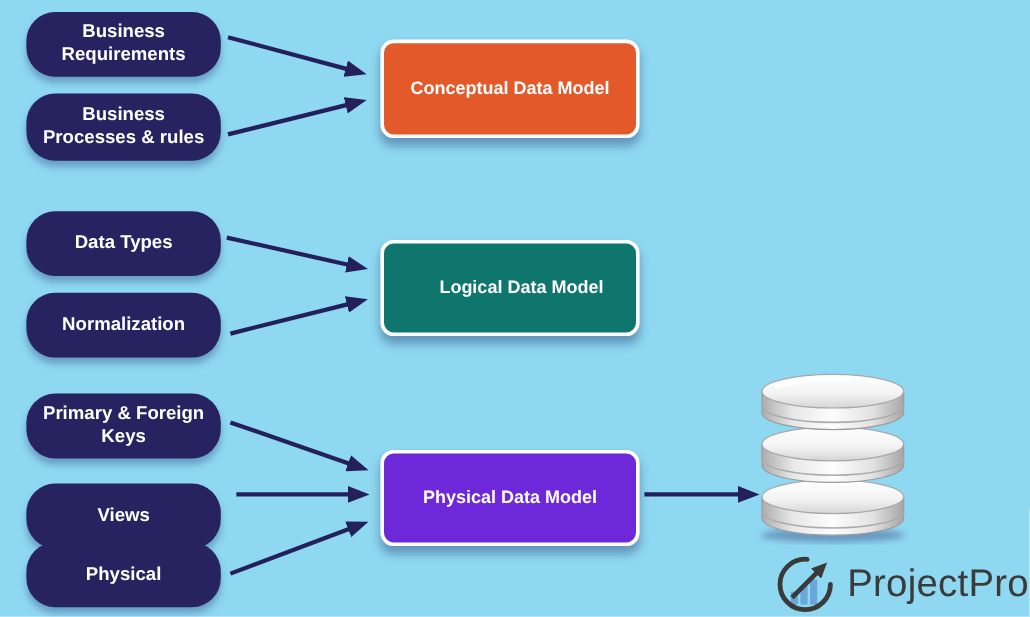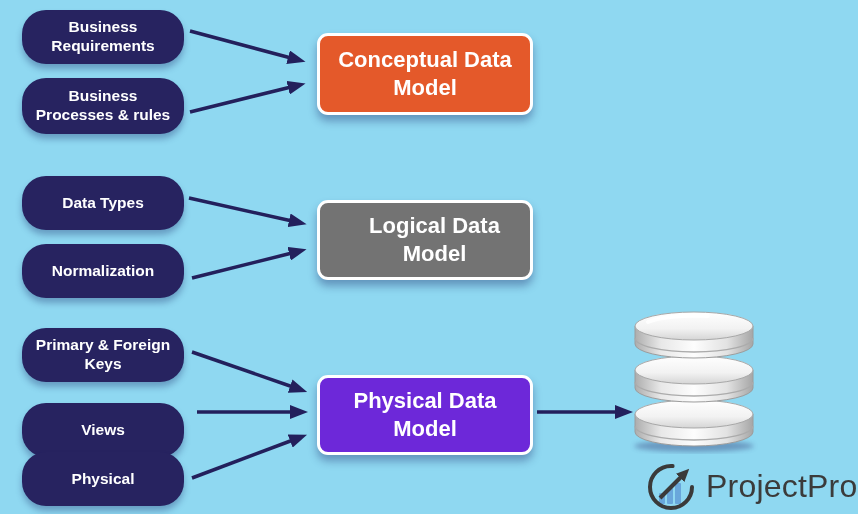--- a/index.html
+++ b/index.html
@@ -40,31 +40,31 @@
   }
 
   .model-box {
     position: absolute;
     left: 317px;
     width: 216px;
     border: 3px solid #ffffff;
     border-radius: 11px;
     color: #ffffff;
     font-weight: bold;
-    font-size: 22px;
+    font-size: 15px;
     line-height: 1.27;
     text-align: center;
     display: flex;
     align-items: center;
     justify-content: center;
     padding: 4px 10px;
     box-shadow: 0 6px 8px rgba(30, 48, 110, 0.40);
   }
   .model-conceptual { top: 33px;  height: 82px; background: #E4592A; }
-  .model-logical    { top: 200px; height: 80px; background: #737373; padding-left: 29px; }
+  .model-logical    { top: 200px; height: 80px; background: #0f766e; padding-left: 29px; }
   .model-physical   { top: 375px; height: 80px; background: #6d28d9; }
 
   .db-icon {
     position: absolute;
     left: 624px; top: 296px;
     width: 136px; height: 158px;
   }
 
   .logo {
     position: absolute;

